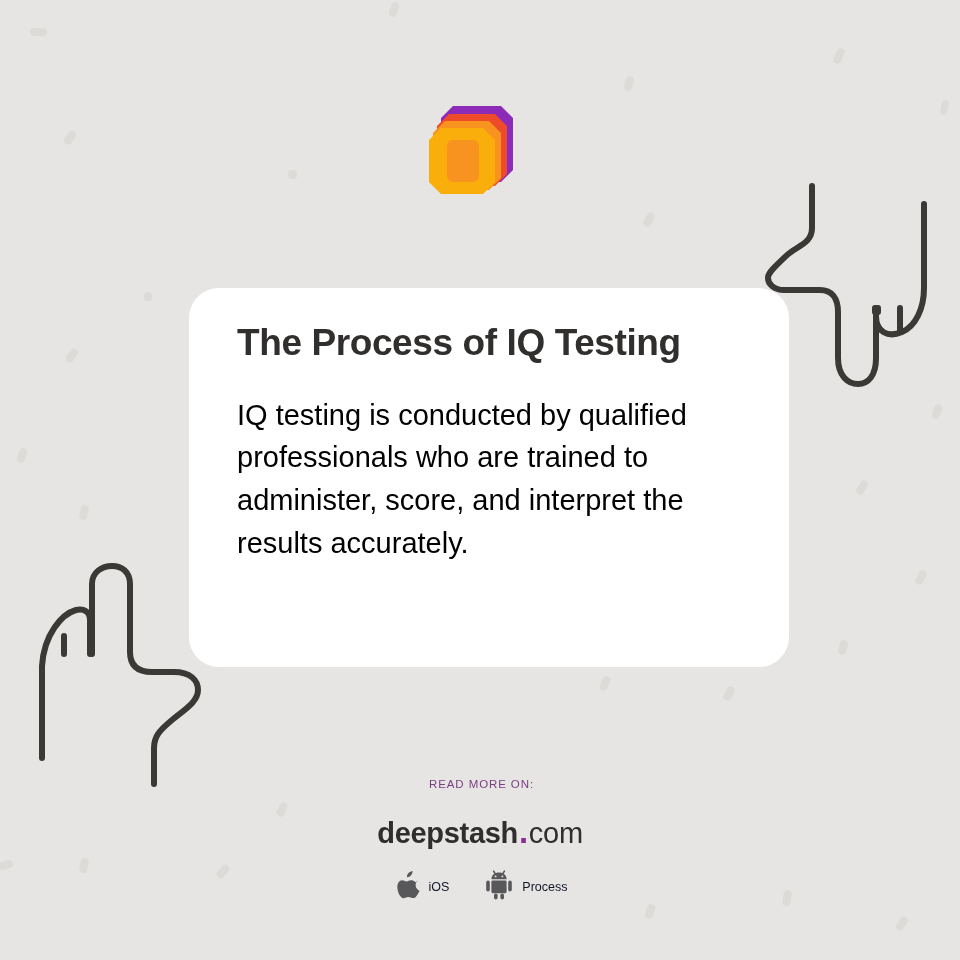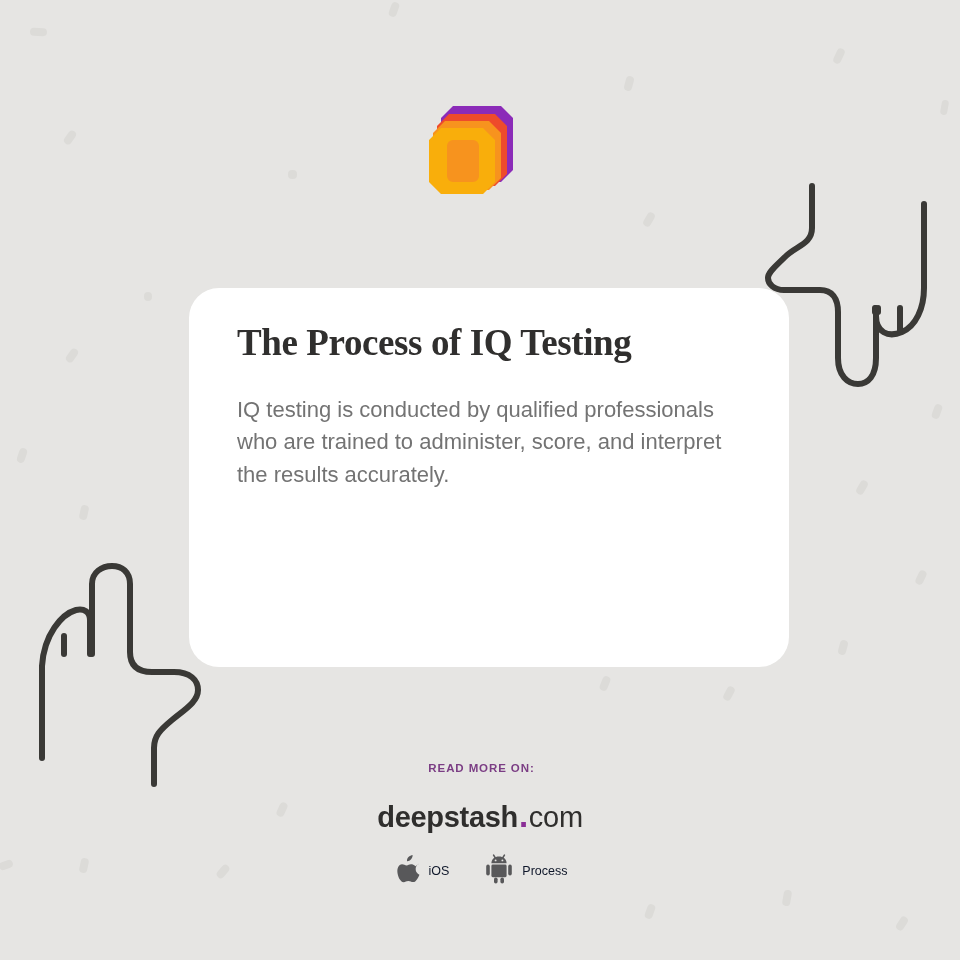--- a/index.html
+++ b/index.html
@@ -63,45 +63,44 @@
     box-sizing: border-box;
     padding: 34px 48px 0 48px;
   }
   .card-title {
     margin: 0;
     font-size: 37px;
     font-weight: bold;
     color: #302f2e;
     letter-spacing: -0.4px;
     line-height: 1.15;
-    font-family: Liberation Serif, serif;
   }
   .card-body {
     margin: 29px 0 0 0;
-    font-size: 22px;
+    font-size: 29px;
     font-weight: normal;
-    color: #737373;
+    color: #000000;
     line-height: 1.48;
     max-width: 528px;
   }
 
   
   .footer {
     position: absolute;
     left: 0;
     top: 762px;
     width: 960px;
     text-align: center;
   }
   .read-more {
     font-size: 11.5px;
-    font-weight: bold;
+    font-weight: normal;
     color: #7b3d84;
     letter-spacing: 0.9px;
-    margin: 0;
+    margin: 16px;
     padding-left: 3px;
   }
   .wordmark {
     margin-top: 25px;
     font-size: 29px;
     color: #2f2e2d;
     letter-spacing: -0.3px;
     line-height: 1;
   }
   .wm-bold { font-weight: bold; }

